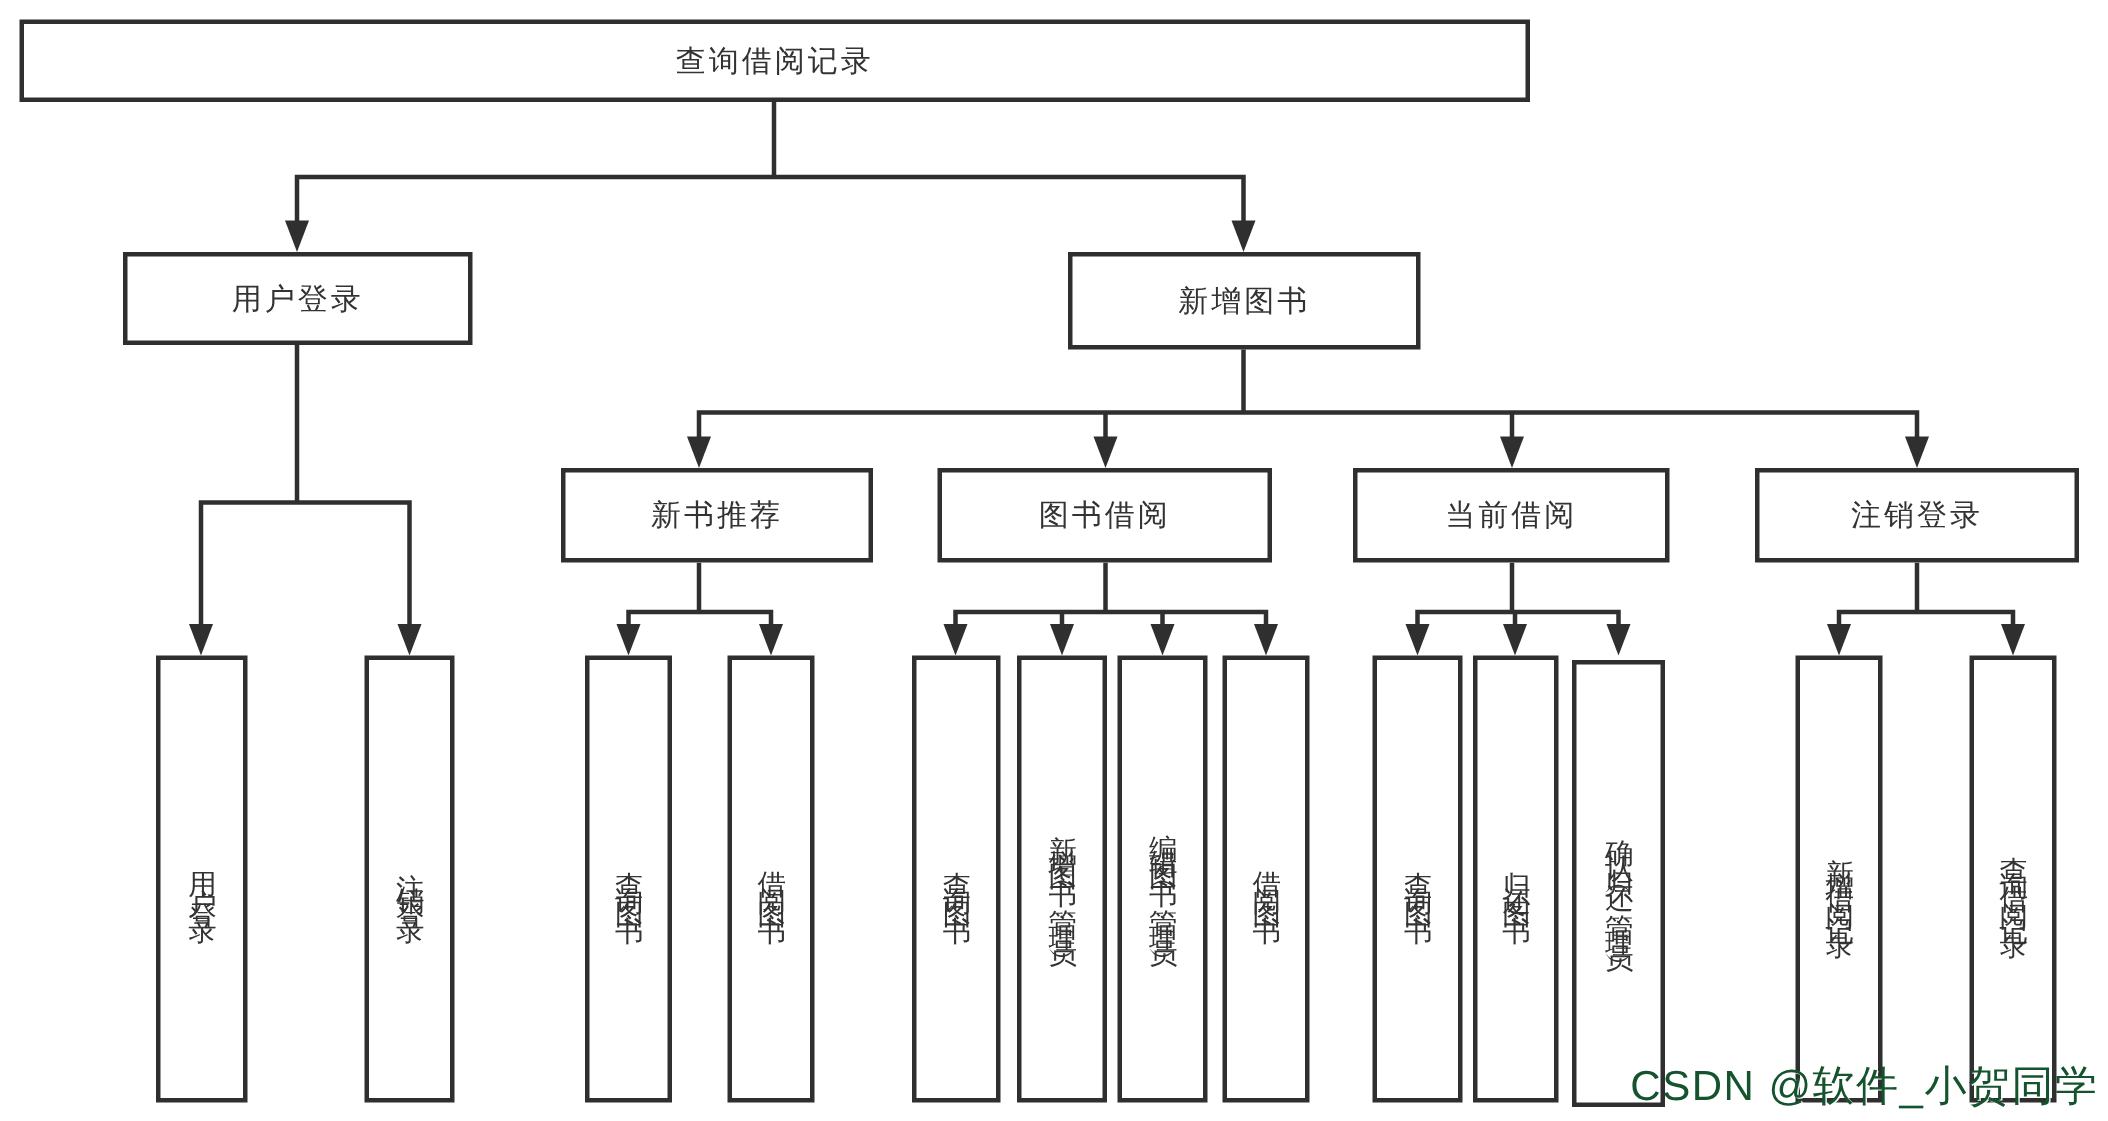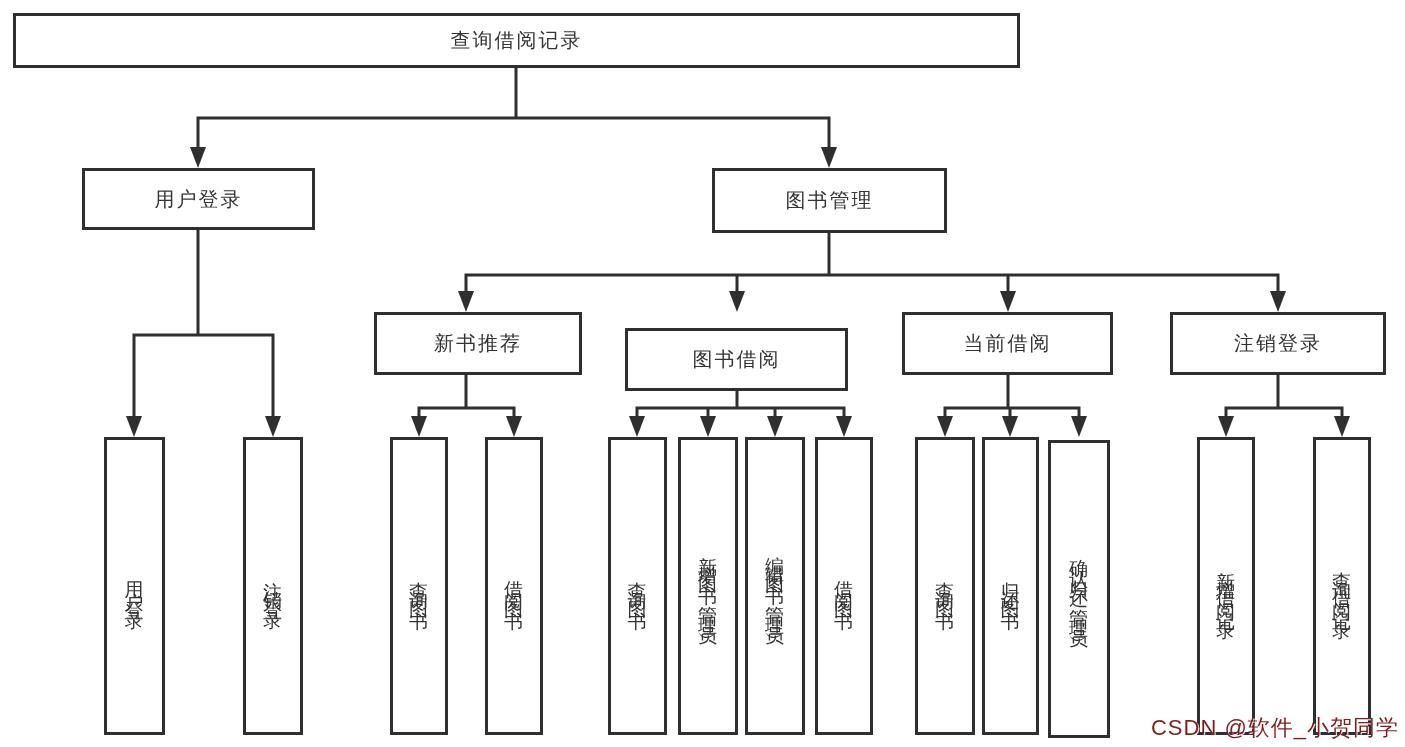--- a/index.html
+++ b/index.html
@@ -42,23 +42,23 @@
     text-orientation: mixed;
     font-size: 19px;
     letter-spacing: 10px;
     line-height: 1;
   }
   .watermark {
     position: absolute;
     right: 6px;
     bottom: 4px;
     z-index: 3;
-    font-size: 22px;
+    font-size: 28px;
     letter-spacing: 1px;
-    color: #7f1d1d;
+    color: #14532d;
     text-shadow: 1px 1px 0 rgba(255,255,255,0.9);
     white-space: nowrap;
     text-align: center;
   }
 </style>
 </head>
 <body>
 
 <div class="canvas">
 
@@ -110,24 +110,24 @@
       <polygon points="1002,416 1018,416 1010,437"></polygon>
       <polygon points="1071,416 1087,416 1079,437"></polygon>
       <polygon points="1218,416 1234,416 1226,437"></polygon>
       <polygon points="1334,416 1350,416 1342,437"></polygon>
     </g>
   </svg>
 
   <div class="box hlabel" style="left:13px; top:13px; width:1007px; height:55px;">查询借阅记录</div>
 
   <div class="box hlabel" style="left:82px; top:168px; width:233px; height:62px;">用户登录</div>
-  <div class="box hlabel" style="left:712px; top:168px; width:235px; height:65px;">图书管理</div>
+  <div class="box hlabel" style="left:712px; top:168px; width:235px; height:65px;">新增图书</div>
 
   <div class="box hlabel" style="left:362px; top:312px; width:208px; height:63px;margin-left:12px;">新书推荐</div>
-  <div class="box hlabel" style="left:625px; top:312px; width:223px; height:63px;margin-top:16px;">图书借阅</div>
+  <div class="box hlabel" style="left:625px; top:312px; width:223px; height:63px;">图书借阅</div>
   <div class="box hlabel" style="left:902px; top:312px; width:211px; height:63px;">当前借阅</div>
   <div class="box hlabel" style="left:1170px; top:312px; width:216px; height:63px;">注销登录</div>
 
   <div class="box vbox" style="left:104px; top:437px; width:61px; height:298px;">用户登录</div>
   <div class="box vbox" style="left:243px; top:437px; width:60px; height:298px;">注销登录</div>
 
   <div class="box vbox" style="left:390px; top:437px; width:58px; height:298px;">查询图书</div>
   <div class="box vbox" style="left:485px; top:437px; width:58px; height:298px;">借阅图书</div>
 
   <div class="box vbox" style="left:608px; top:437px; width:59px; height:298px;">查询图书</div>

